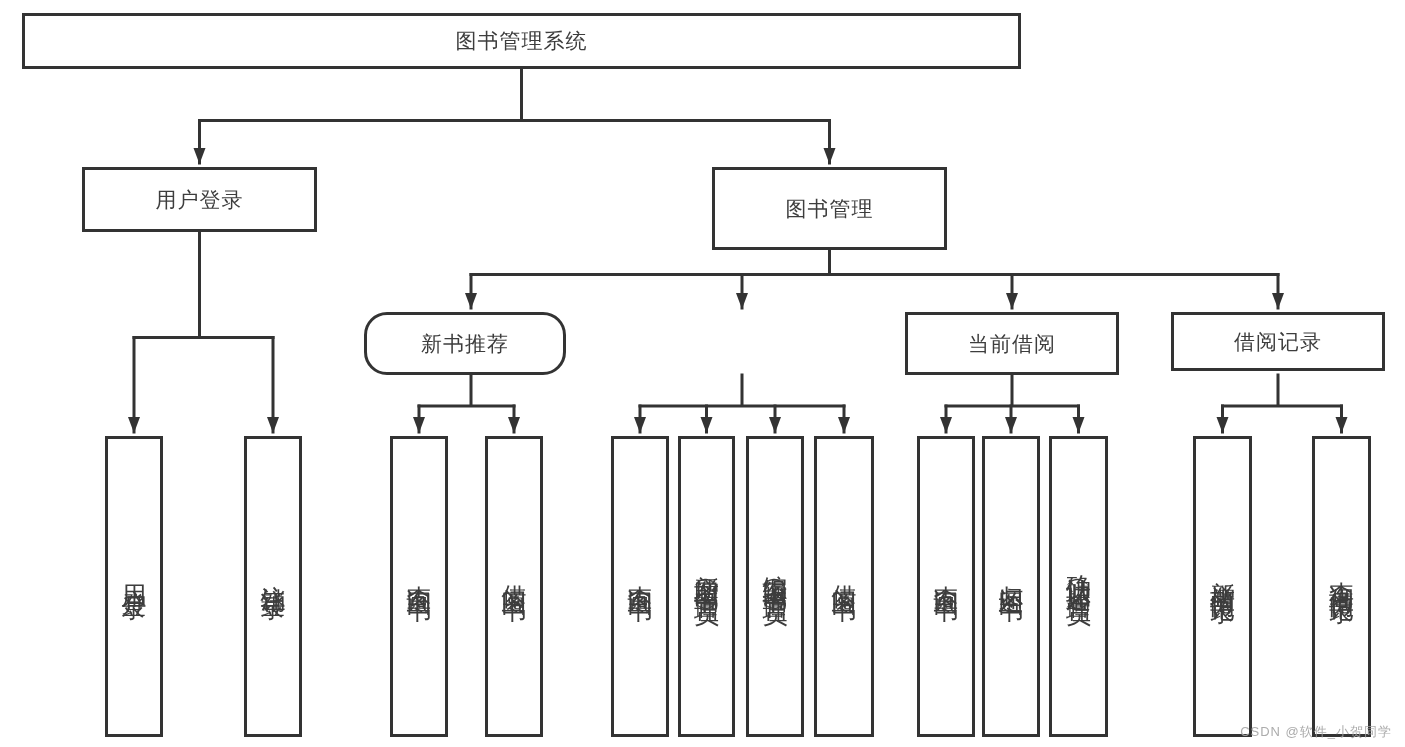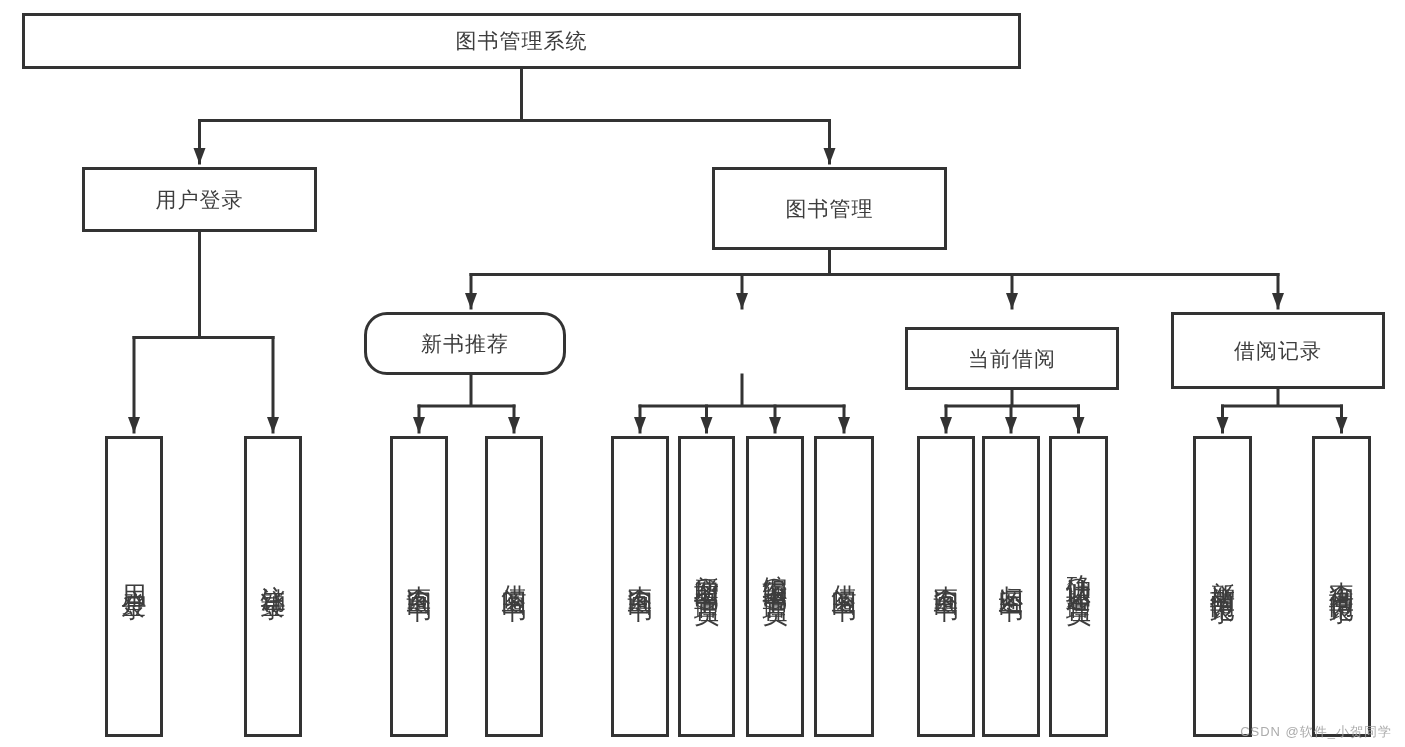--- a/index.html
+++ b/index.html
@@ -104,22 +104,22 @@
       <path d="M1341.5 406 V432" marker-end="url(#arrow)"></path>
     </g>
   </svg>
 
   <div class="node hbox" style="left:22px; top:13px; width:999px; height:56px;">图书管理系统</div>
 
   <div class="node hbox" style="left:82px; top:167px; width:235px; height:65px;">用户登录</div>
   <div class="node hbox" style="left:712px; top:167px; width:235px; height:83px;">图书管理</div>
 
   <div class="node hbox" style="left:364px; top:312px; width:202px; height:63px;border-radius:23px;">新书推荐</div>
-  <div class="node hbox" style="left:905px; top:312px; width:214px; height:63px;margin-top:15px;">当前借阅</div>
-  <div class="node hbox" style="left:1171px; top:312px; width:214px; height:77px;">借阅记录</div>
+  <div class="node hbox" style="left:905px; top:312px; width:214px; height:63px;">当前借阅</div>
+  <div class="node hbox" style="left:1171px; top:312px; width:214px; height:59px;">借阅记录</div>
 
   <div class="node vbox" style="left:105px; top:436px; width:58px; height:301px;">
     <span class="vtext">用户登录</span>
   </div>
   <div class="node vbox" style="left:244px; top:436px; width:58px; height:301px;">
     <span class="vtext">注销登录</span>
   </div>
 
   <div class="node vbox" style="left:390px; top:436px; width:58px; height:301px;">
     <span class="vtext">查询图书</span>

